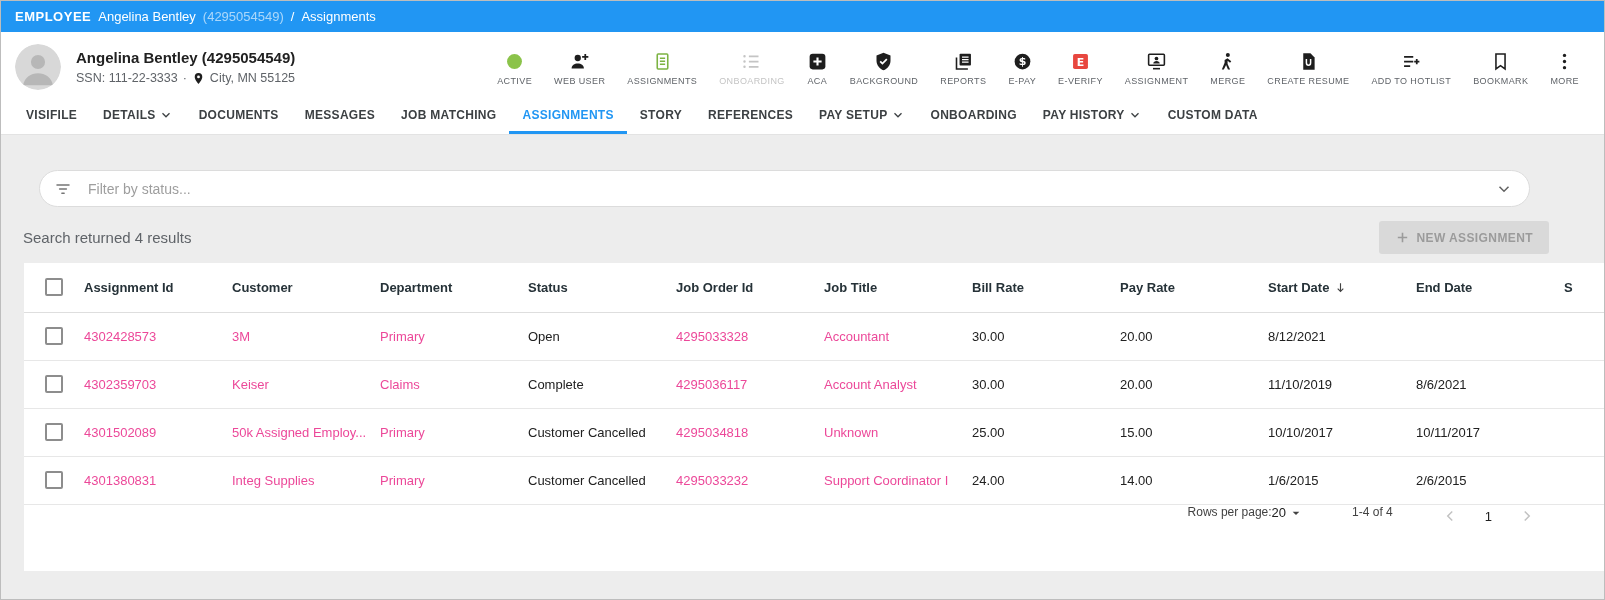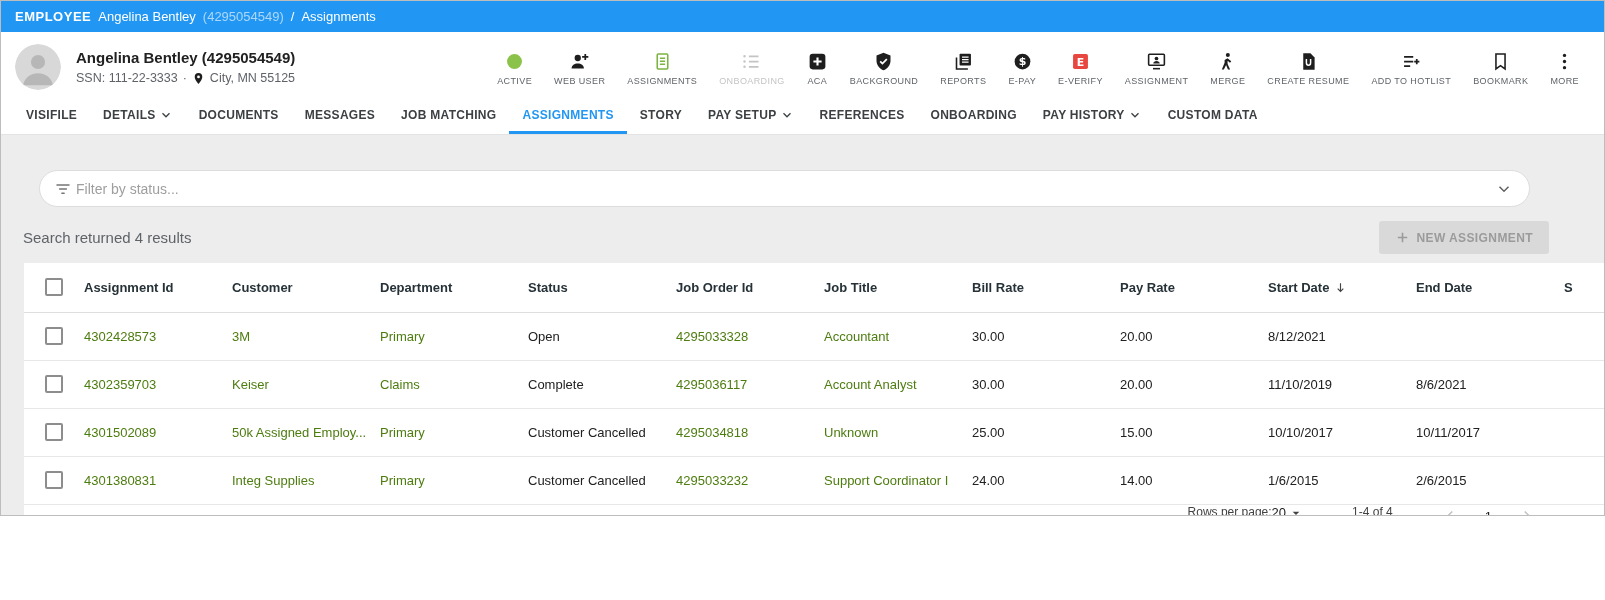--- a/index.html
+++ b/index.html
@@ -1,17 +1,17 @@
 <!DOCTYPE html>
 <html><head>
 <meta charset="utf-8">
 <style>
   * { margin:0; padding:0; box-sizing:border-box; }
   html,body { background:#fff; font-family:"Liberation Sans", sans-serif; }
-  .frame { width:1605px; height:516px; border:1px solid #bdbdbd; background:#ededed; overflow:hidden; display:flex; flex-direction:column; }
+  .frame { width:1605px; height:600px; border:1px solid #bdbdbd; background:#ededed; overflow:hidden; display:flex; flex-direction:column; }
 
   
   .topbar { height:31px; background:#2196F3; color:#fff; display:flex; align-items:center; padding:0 14px; font-size:13px; gap:7px; flex:0 0 auto; }
   .topbar .entity { font-weight:bold; letter-spacing:.5px; }
   .topbar .faded { color:rgba(255,255,255,.62); }
 
   
   .profile { background:#fff; display:flex; align-items:center; padding:8px 14px 4px 14px; height:66px; flex:0 0 auto; }
   .avatar { width:46px; height:46px; border-radius:50%; overflow:hidden; flex:0 0 auto; margin-right:15px; }
   .avatar svg { width:46px; height:46px; display:block; }
@@ -27,39 +27,39 @@
   .action.disabled .lbl { color:#c4c4c4; }
 
   
   .tabbar { background:#fff; display:flex; align-items:stretch; padding:0 12px; border-bottom:1px solid #e3e3e3; height:37px; flex:0 0 auto; }
   .tab { display:flex; align-items:center; gap:3px; padding:0 13px; font-size:12px; font-weight:bold; color:#3c4043; letter-spacing:.3px; cursor:pointer; border-bottom:3px solid transparent; white-space:nowrap; }
   .tab.active { color:#2196F3; border-bottom-color:#2196F3; }
   .tab .tab-caret svg { width:14px; height:14px; display:block; color:#3c4043; }
 
   
   .content { flex:1 1 auto; background:#ededed; overflow:hidden; }
-  .filter-wrap { margin:35px 74px 0 38px; height:37px; background:#fff; border:1px solid #dcdcdc; border-radius:19px; display:flex; align-items:center; padding:0 16px 0 14px; gap:4px; }
+  .filter-wrap { margin:35px 74px 0 38px; height:37px; background:#fff; border:1px solid #dcdcdc; border-radius:19px; display:flex; align-items:center; padding:0 16px 0 14px; gap:16px; }
   .filter-wrap .f-ic svg { width:18px; height:18px; display:block; }
   .filter-input { flex:1; border:none; outline:none; font-size:14px; color:#424242; background:transparent; font-family:"Liberation Sans", sans-serif; }
   .filter-input::placeholder { color:#9e9e9e; }
   .filter-caret svg { width:18px; height:18px; display:block; color:#616161; cursor:pointer; }
 
   .results-row { margin:14px 55px 0 22px; display:flex; align-items:center; justify-content:space-between; }
   .results-text { font-size:15px; color:#5f6368; }
   .btn-new { display:flex; align-items:center; gap:7px; background:#d9d9d9; color:#9b9b9b; font-size:12px; font-weight:bold; letter-spacing:.4px; border:none; border-radius:3px; height:33px; padding:0 16px; cursor:default; font-family:"Liberation Sans", sans-serif; }
   .btn-new svg { width:15px; height:15px; display:block; }
 
   
   .card { background:#fff; margin:9px 0 0 23px; width:1582px; overflow:hidden; }
   table { border-collapse:collapse; table-layout:fixed; width:1660px; }
   th { text-align:left; font-size:13px; font-weight:bold; color:#263238; height:49px; border-bottom:1px solid #dedede; padding:0 14px 0 0; white-space:nowrap; overflow:hidden; }
   td { font-size:13px; color:#212121; height:48px; border-bottom:1px solid #e7e7e7; padding:0 14px 0 0; white-space:nowrap; overflow:hidden; }
   .cb-cell { text-align:center; padding:0 !important; }
   .cbx { display:inline-block; width:18px; height:18px; border:2px solid #8d8d8d; border-radius:2px; background:#fff; vertical-align:middle; cursor:pointer; }
-  .lnk { color:#4d7c0f; text-decoration:none; cursor:pointer;text-align:center; }
+  .lnk { color:#ec4899; text-decoration:none; cursor:pointer;text-align:center; }
   .th-in { display:inline-flex; align-items:center; gap:4px; }
   .sort-ic svg { width:15px; height:15px; display:block; }
 
   
   .t-footer { height:66px; display:flex; align-items:flex-start; justify-content:flex-end; padding-right:70px; gap:0; background:#fff; }
   .pp-label { font-size:12px; color:#424242; }
   .pp-select { display:inline-flex; align-items:center; gap:2px; font-size:13px; color:#212121; cursor:pointer; }
   .pp-select svg { width:16px; height:16px; display:block; }
   .pp-range { font-size:12px; color:#424242; margin-left:48px; }
   .pg-nav { display:flex; align-items:center; margin-left:48px; gap:18px; }
@@ -263,29 +263,29 @@
       <div class="tab">
         <span>JOB MATCHING</span>
       </div>
       <div class="tab active">
         <span>ASSIGNMENTS</span>
       </div>
       <div class="tab">
         <span>STORY</span>
       </div>
       <div class="tab">
+        <span>REFERENCES</span>
+      </div>
+      <div class="tab">
         <span>PAY SETUP</span>
         <span class="tab-caret">
           <svg viewBox="0 0 24 24" fill="none" stroke="currentColor" stroke-width="2.2">
             <path d="M6 9l6 6 6-6"></path>
           </svg>
         </span>
-      </div>
-      <div class="tab">
-        <span>REFERENCES</span>
       </div>
       <div class="tab">
         <span>ONBOARDING</span>
       </div>
       <div class="tab">
         <span>PAY HISTORY</span>
         <span class="tab-caret">
           <svg viewBox="0 0 24 24" fill="none" stroke="currentColor" stroke-width="2.2">
             <path d="M6 9l6 6 6-6"></path>
           </svg>

